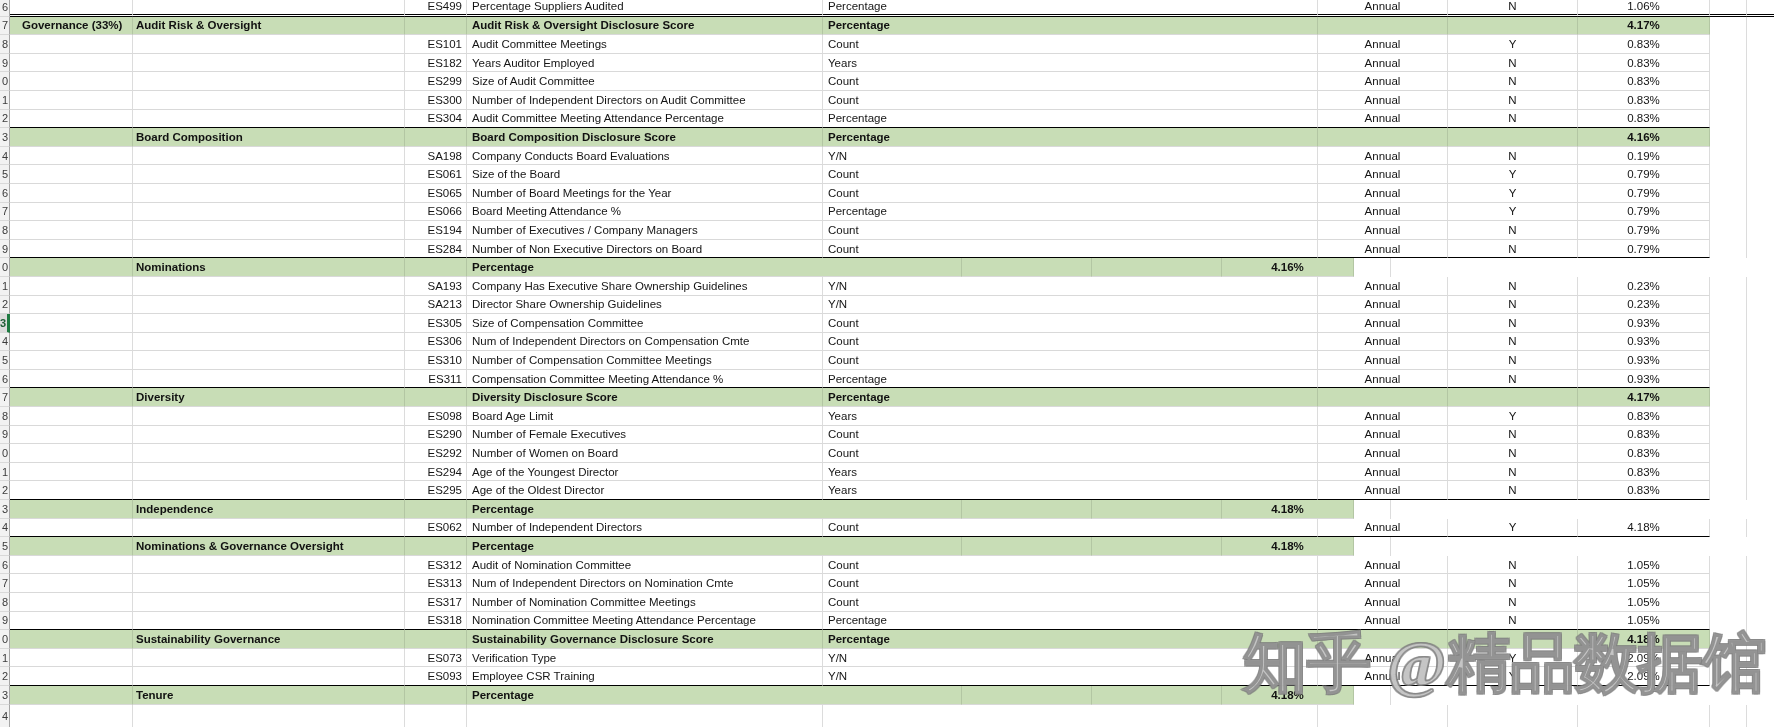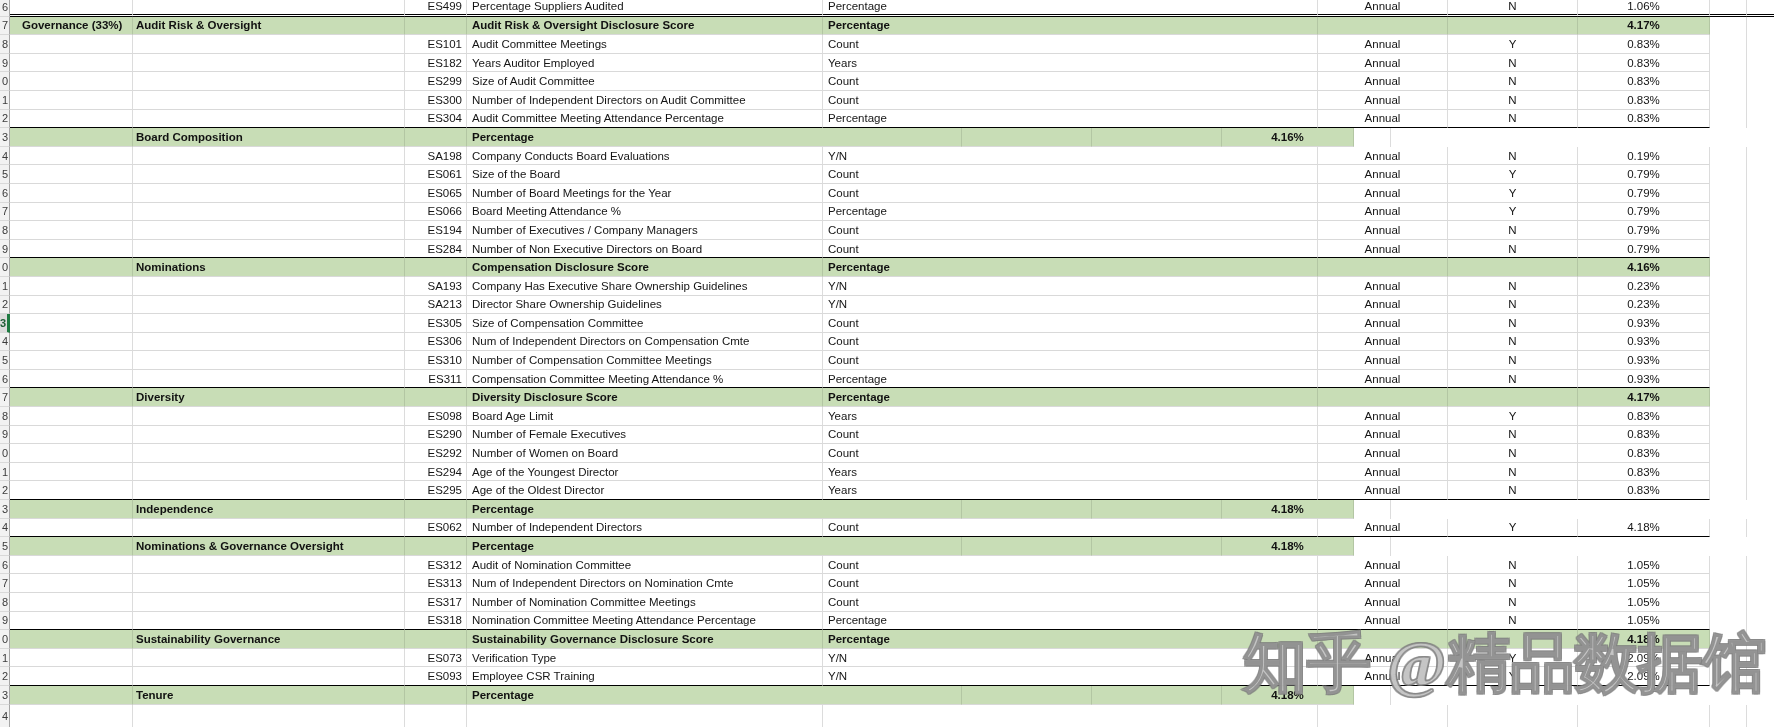--- a/index.html
+++ b/index.html
@@ -149,20 +149,21 @@
     <div class="cell cG">N</div>
     <div class="cell cH">0.83%</div>
     <div class="cell cI"></div>
     <div class="cell cJ"></div>
   </div>
     <div class="row section">
     <div class="cell rh">3</div>
     <div class="cell cA"></div>
     <div class="cell cB">Board Composition</div>
     <div class="cell cC"></div>
+    <div class="cell cD">Board Composition Disclosure Score</div>
     <div class="cell cE">Percentage</div>
     <div class="cell cF"></div>
     <div class="cell cG"></div>
     <div class="cell cH">4.16%</div>
     <div class="cell cI"></div>
     <div class="cell cJ"></div>
   </div>
     <div class="row">
     <div class="cell rh">4</div>
     <div class="cell cA"></div>
@@ -239,21 +240,20 @@
     <div class="cell cG">N</div>
     <div class="cell cH">0.79%</div>
     <div class="cell cI"></div>
     <div class="cell cJ"></div>
   </div>
     <div class="row section">
     <div class="cell rh">0</div>
     <div class="cell cA"></div>
     <div class="cell cB">Nominations</div>
     <div class="cell cC"></div>
-    <div class="cell cD">Compensation Disclosure Score</div>
     <div class="cell cE">Percentage</div>
     <div class="cell cF"></div>
     <div class="cell cG"></div>
     <div class="cell cH">4.16%</div>
     <div class="cell cI"></div>
     <div class="cell cJ"></div>
   </div>
     <div class="row">
     <div class="cell rh">1</div>
     <div class="cell cA"></div>

